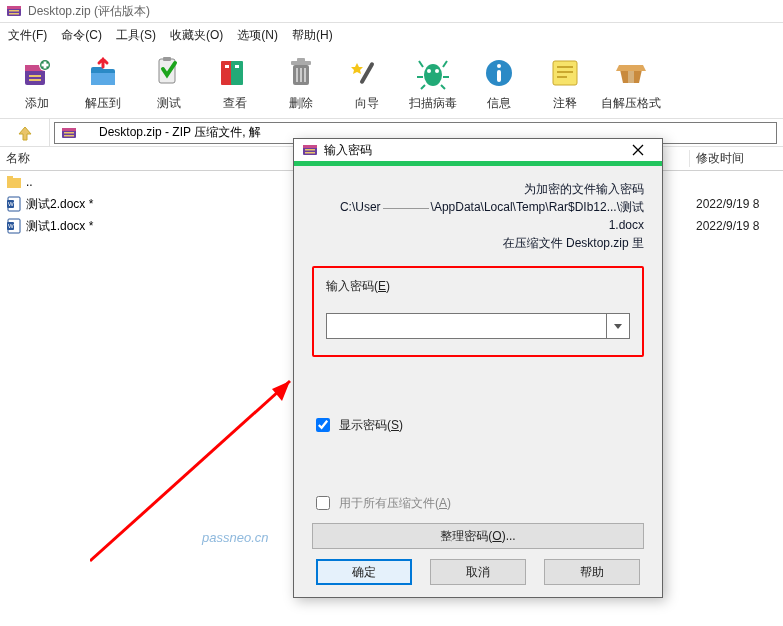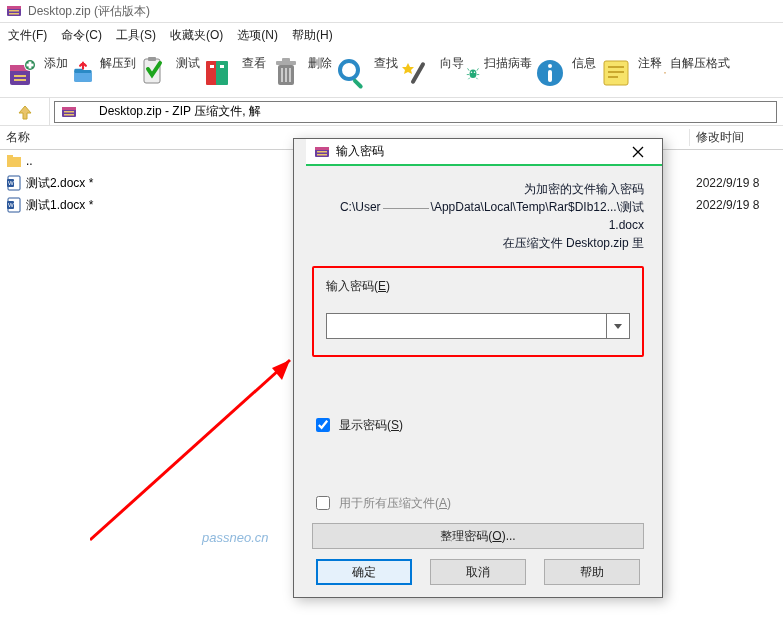--- a/index.html
+++ b/index.html
@@ -56,21 +56,22 @@
   
   .toolbar{
     display:flex;
     padding:6px 4px 2px 4px;
     background:#fff;
     border-bottom:1px solid var(--header-border);
   }
   .tool-btn{
     width:66px;
     display:flex;
-    flex-direction:row;
+    flex-direction:column;
+    align-items:center;
     gap:4px;
     padding:2px 0 4px 0;
     color:#333;
     font-size:12px;
   }
   .tool-btn svg{width:36px;height:36px;}
   .tool-label{white-space:nowrap;}
 
   
   .addressbar{
@@ -144,22 +145,21 @@
     display:flex;
     flex-direction:column;
   }
   .dlg-title{
     height:30px;
     background:#fff;
     display:flex;
     align-items:center;
     padding:0 6px 0 8px;
     gap:6px;
-    border-bottom:2px solid #22c55e;
-    margin-left:12px;
+    border-bottom:5px solid #22c55e;
   }
   .dlg-title-text{flex:1;font-size:12px;color:#000;}
   .dlg-close{
     width:36px;height:22px;
     display:flex;align-items:center;justify-content:center;
     color:#000;font-size:14px;font-family:Arial;
   }
   .dlg-body{flex:1;padding:14px 18px 0 18px;position:relative;}
   .dlg-msg{text-align:right;font-size:12px;color:#0f172a;line-height:1.5;}
   .pwd-group{
@@ -282,27 +282,20 @@
   <div class="tool-btn">
     <svg viewBox="0 0 36 36">
         <rect x="10" y="10" width="16" height="20" rx="2" fill="#888"></rect>
         <rect x="8" y="6" width="20" height="4" rx="1" fill="#aaa"></rect>
         <rect x="14" y="3" width="8" height="4" rx="1" fill="#aaa"></rect>
         <rect x="13" y="13" width="2" height="14" fill="#ccc"></rect>
         <rect x="17" y="13" width="2" height="14" fill="#ccc"></rect>
         <rect x="21" y="13" width="2" height="14" fill="#ccc"></rect>
       </svg>
     <span class="tool-label">删除</span>
-  </div>
-  <div class="tool-btn">
-    <svg viewBox="0 0 36 36">
-        <circle cx="15" cy="15" r="9" fill="none" stroke="#2b8ac6" stroke-width="4"></circle>
-        <rect x="21" y="23" width="12" height="4" rx="2" transform="rotate(45 21 23)" fill="#2a7"></rect>
-      </svg>
-    <span class="tool-label">查找</span>
   </div>
   <div class="tool-btn">
     <svg viewBox="0 0 36 36">
         <rect x="16" y="6" width="4" height="24" rx="2" transform="rotate(30 18 18)" fill="#555"></rect>
         <polygon points="8,8 10,12 14,12 11,15 12,19 8,17 4,19 5,15 2,12 6,12" fill="#f5c518"></polygon>
       </svg>
     <span class="tool-label">向导</span>
   </div>
   <div class="tool-btn">
     <svg viewBox="0 0 36 36">

